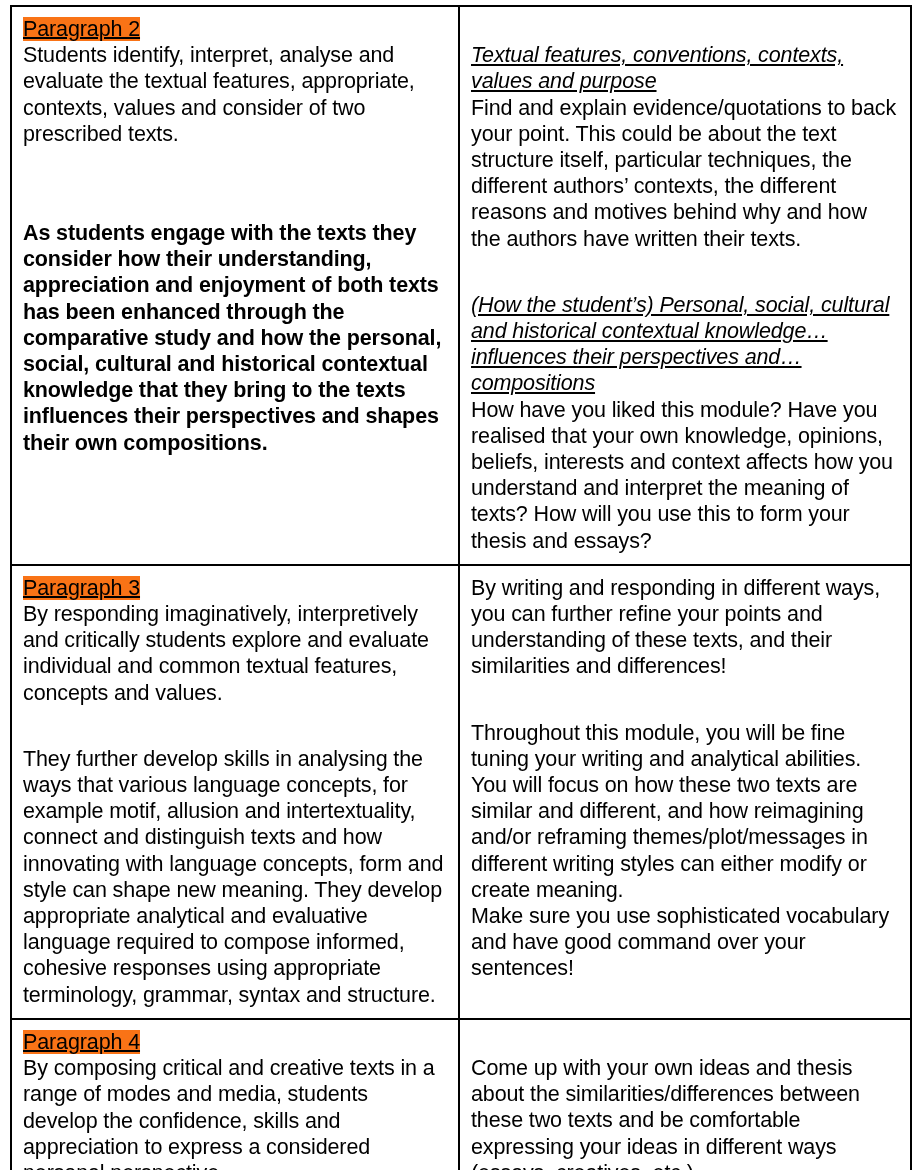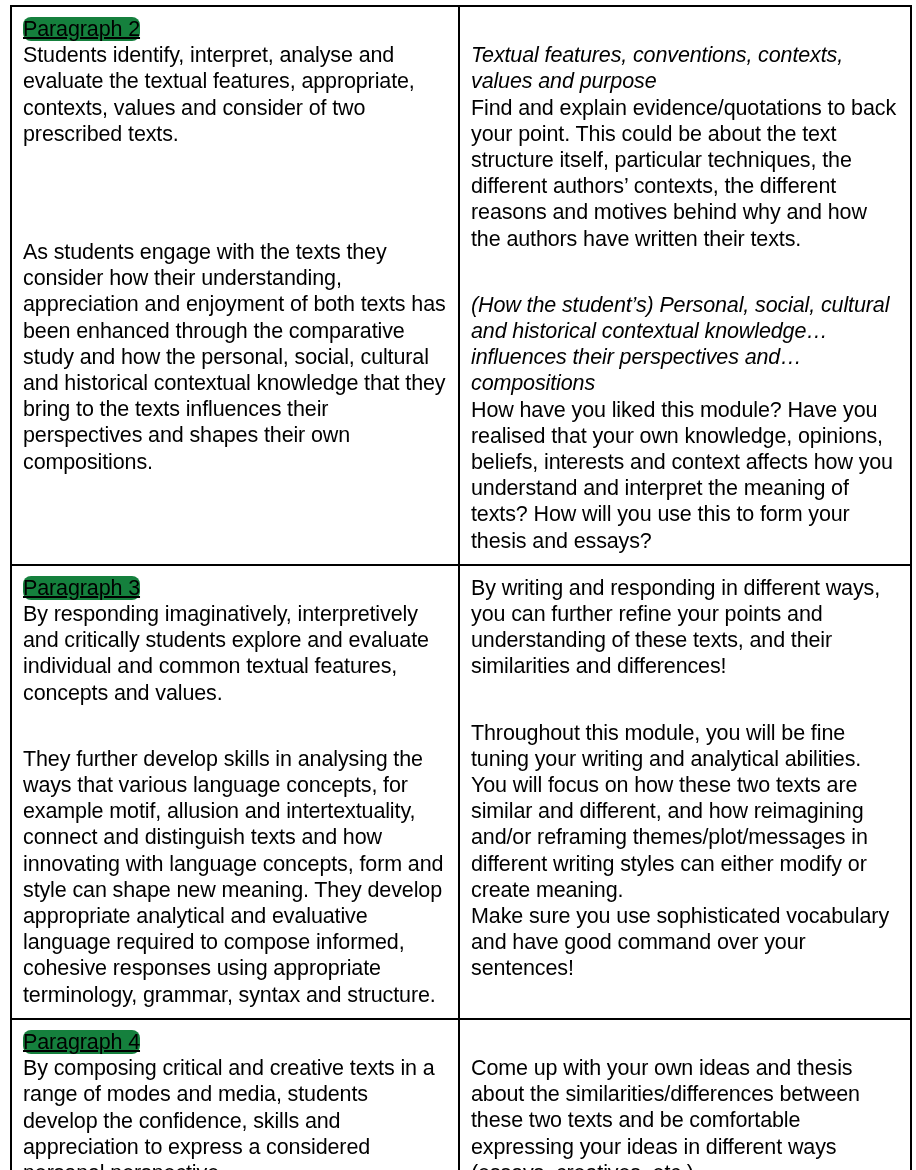--- a/index.html
+++ b/index.html
@@ -45,47 +45,47 @@
   }
 
   p.gap-before { margin-top: 40px; }
 
   .blank-line {
     display: block;
     height: 26.2px;
   }
 
   .hl {
-    background: #15803d;
+    background: #f97316;
     text-decoration: underline;
     text-underline-offset: 1px;
-    border-radius: 8px;
   }
 
   .b { font-weight: normal; }
 
   .heading-italic {
     font-style: italic;
+    text-decoration: underline;
     text-underline-offset: 1.5px;
   }
 </style>
 </head>
 <body>
 
 <table id="syllabus-table">
   <tbody>
 
     <tr>
       <td class="col-left">
         <div class="cell-inner">
           <p class="para">
             <span class="hl">Paragraph 2</span><br>
             <span>Students identify, interpret, analyse and evaluate the </span><span class="b">textual features</span><span>, </span><span class="b">appropriate</span><span>, </span><span class="b">contexts</span><span>, </span><span class="b">values</span><span> and </span><span class="b">consider</span><span> of two prescribed texts.</span>
           </p>
-          <p class="para" style="margin-top:92px;">As students engage with the texts they consider how their understanding, appreciation and enjoyment of both texts has been enhanced through the comparative study and how the personal, social, cultural and historical contextual knowledge that they bring to the texts influences their perspectives and shapes their own compositions.</p>
+          <p class="para" style="margin-top:73px;font-weight:bold;">As students engage with the texts they consider how their understanding, appreciation and enjoyment of both texts has been enhanced through the comparative study and how the personal, social, cultural and historical contextual knowledge that they bring to the texts influences their perspectives and shapes their own compositions.</p>
         </div>
       </td>
       <td class="col-right">
         <div class="cell-inner">
           <p class="para">
             <span class="blank-line"></span>
             <span class="heading-italic">Textual features, conventions, contexts, values and purpose</span><br>
             <span>Find and explain evidence/quotations to back your point. This could be about the text structure itself, particular techniques, the different authors’ contexts, the different reasons and motives behind why and how the authors have written their texts.</span>
           </p>
           <p class="para gap-before">

